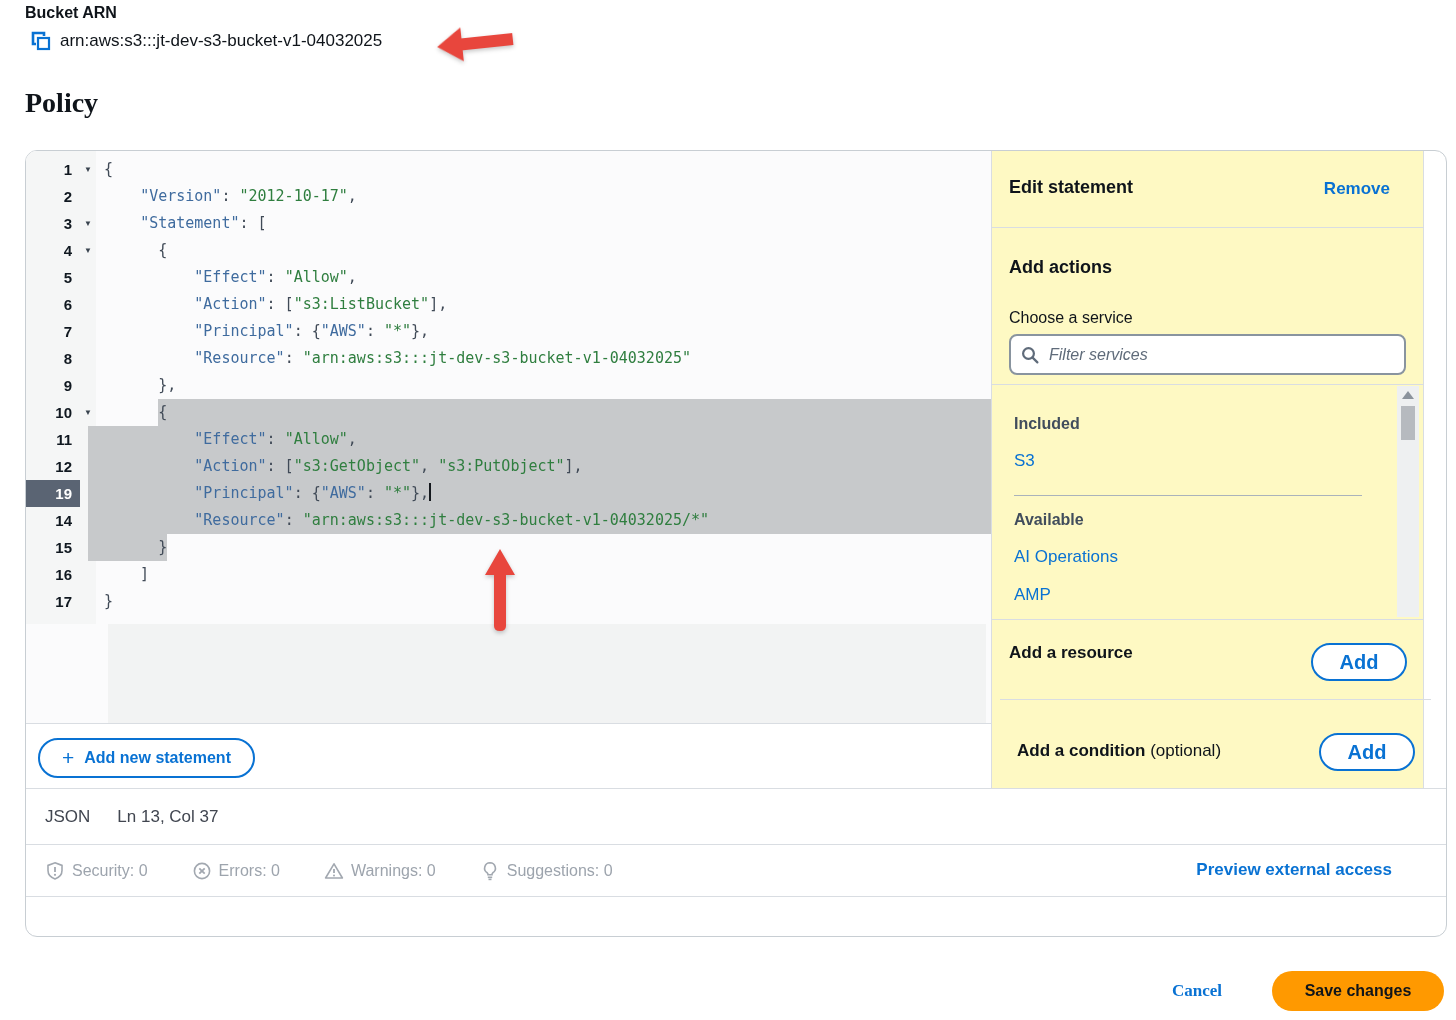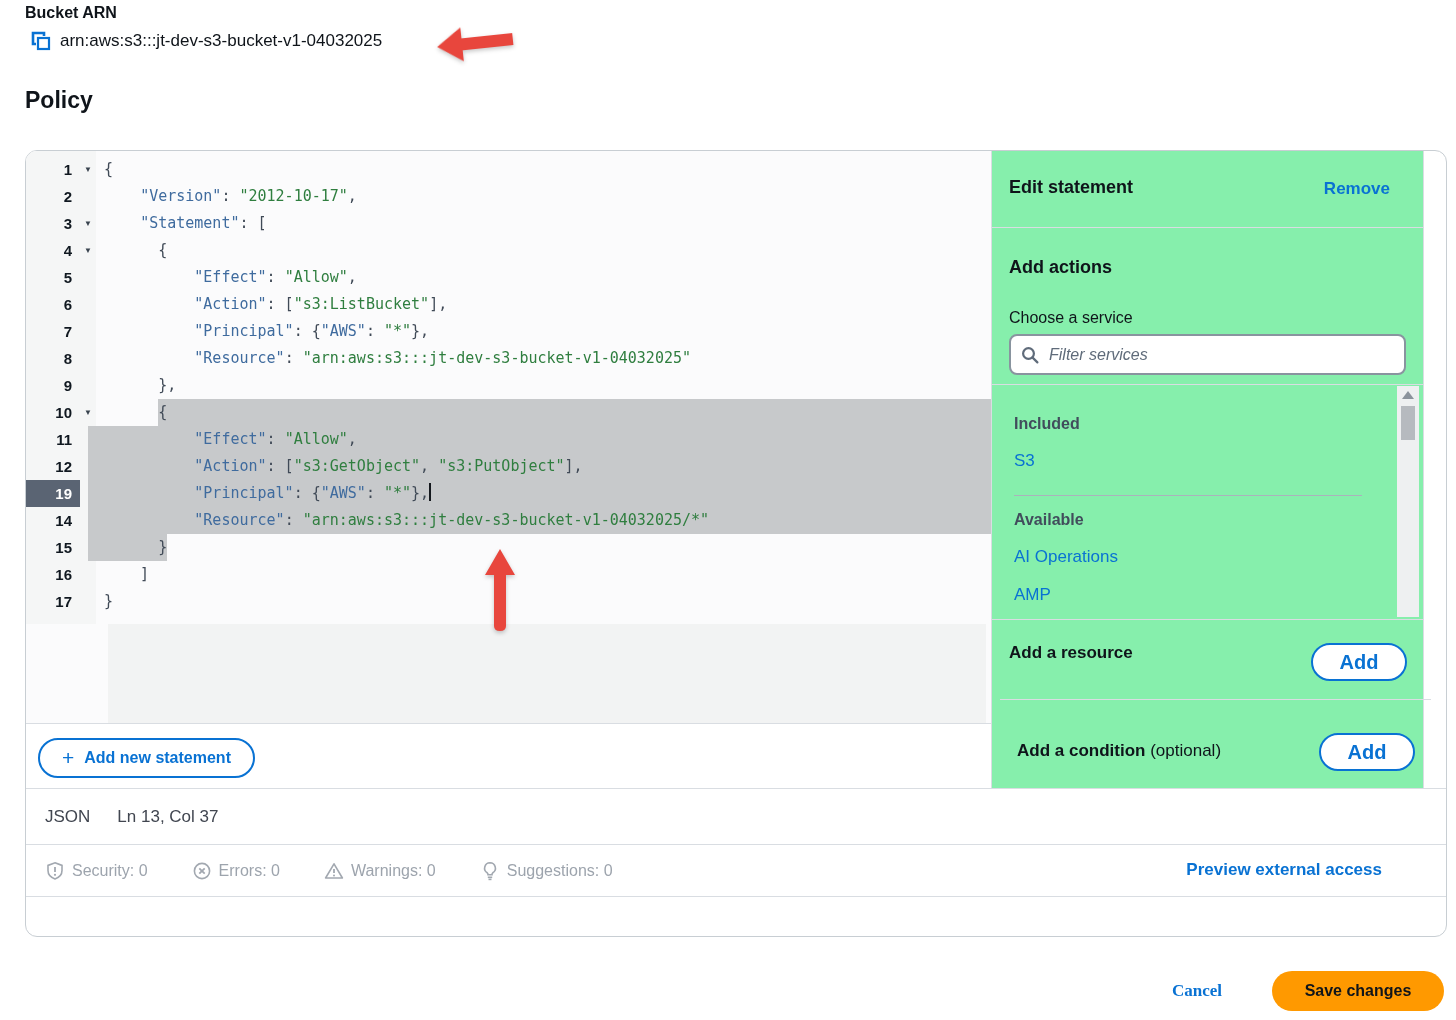--- a/index.html
+++ b/index.html
@@ -4,21 +4,21 @@
 <style>
   html,body{margin:0;padding:0;background:#fff;}
   body{width:1456px;height:1020px;position:relative;overflow:hidden;
        font-family:"Liberation Sans",sans-serif;color:#0f141a;}
   .abs{position:absolute;}
 
   
   #arn-label{left:25px;top:4px;font-size:16px;font-weight:700;}
   #arn-row{left:31px;top:31px;display:flex;align-items:center;gap:9px;text-align:right;}
   #arn-value{font-size:17px;color:#0f141a;}
-  #policy-heading{left:25px;top:87px;font-size:23px;font-weight:700;}
+  #policy-heading{left:25px;top:87px;font-size:28px;font-weight:700;font-family:Liberation Serif, serif;}
 
   
   .red-arrow{pointer-events:none;filter:drop-shadow(0 2px 2px rgba(0,0,0,.22));}
   #arrow-arn{left:437px;top:26px;transform:rotate(-6deg);}
   #arrow-editor{left:459px;top:398px;}
 
   
   #card{left:25px;top:150px;width:1422px;height:787px;background:#fff;
         border:1px solid #c8ced3;border-radius:12px;box-sizing:border-box;overflow:hidden;}
 
@@ -47,21 +47,21 @@
   
   #add-stmt-row{left:0;top:573px;width:965px;height:64px;background:#fff;}
   #add-stmt-btn{position:absolute;left:12px;top:14px;height:40px;padding:0 22px;
       border:2px solid #0972d3;border-radius:21px;background:#fff;color:#0972d3;
       font-family:"Liberation Sans",sans-serif;font-size:16px;font-weight:700;
       display:flex;align-items:center;gap:10px;cursor:pointer;}
   #add-stmt-btn .plus{font-size:21px;font-weight:400;line-height:1;margin-top:-2px;}
 
   
   #right-panel{left:965px;top:0;width:433px;height:637px;border-left:1px solid #d9dde2;
-               border-right:1px solid #d9dde2;box-sizing:border-box;background:#86efac;}
+               border-right:1px solid #d9dde2;box-sizing:border-box;background:#fef9c3;}
   #rp-header{left:0;top:0;width:100%;height:77px;border-bottom:1px solid #d9dde2;box-sizing:border-box;}
   #rp-title{left:17px;top:26px;font-size:18px;font-weight:700;}
   #remove-link{right:33px;top:28px;font-size:17px;font-weight:700;color:#0972d3;cursor:pointer;}
   #add-actions-title{left:17px;top:106px;font-size:18px;font-weight:700;}
   #choose-service-label{left:17px;top:158px;font-size:16px;}
   #filter-box{left:17px;top:183px;width:397px;height:41px;border:2px solid #89949f;border-radius:8px;
       box-sizing:border-box;display:flex;align-items:center;padding:0 10px;background:#fff;}
   #filter-input{border:none;outline:none;flex:1;font-size:16px;margin-left:8px;
       font-family:"Liberation Sans",sans-serif;color:#0f141a;background:transparent;}
   #filter-input::placeholder{font-style:italic;color:#5f6b7a;}
@@ -83,21 +83,21 @@
   
   #json-row{left:0;top:637px;width:1422px;height:56px;border-top:1px solid #d9dde2;box-sizing:border-box;
       display:flex;align-items:center;color:#414650;font-size:17px;}
   #json-mode{margin-left:19px;}
   #json-pos{margin-left:27px;}
   #checks-row{left:0;top:693px;width:1422px;height:53px;border-top:1px solid #d9dde2;
       border-bottom:1px solid #d9dde2;box-sizing:border-box;display:flex;align-items:center;gap:14px;}
   .check-item{display:flex;align-items:center;gap:7px;color:#9da4ad;font-size:16px;margin-right:30px;}
   .check-item:first-child{margin-left:19px;}
   .check-item svg{display:block;}
-  #preview-link{position:absolute;right:64px;top:709px;font-size:17px;font-weight:700;color:#0972d3;cursor:pointer;text-align:right;}
+  #preview-link{position:absolute;right:54px;top:709px;font-size:17px;font-weight:700;color:#0972d3;cursor:pointer;text-align:right;}
 
   
   #cancel-link{left:1172px;top:971px;width:70px;height:40px;line-height:40px;
       font-size:17px;font-weight:700;color:#0972d3;cursor:pointer;font-family:Liberation Serif, serif;}
   #save-btn{position:absolute;left:1272px;top:971px;width:172px;height:40px;border:none;border-radius:20px;
       background:#ff9900;color:#0f141a;font-family:"Liberation Sans",sans-serif;
       font-size:16px;font-weight:700;cursor:pointer;}
 </style>
 </head>
 <body>

